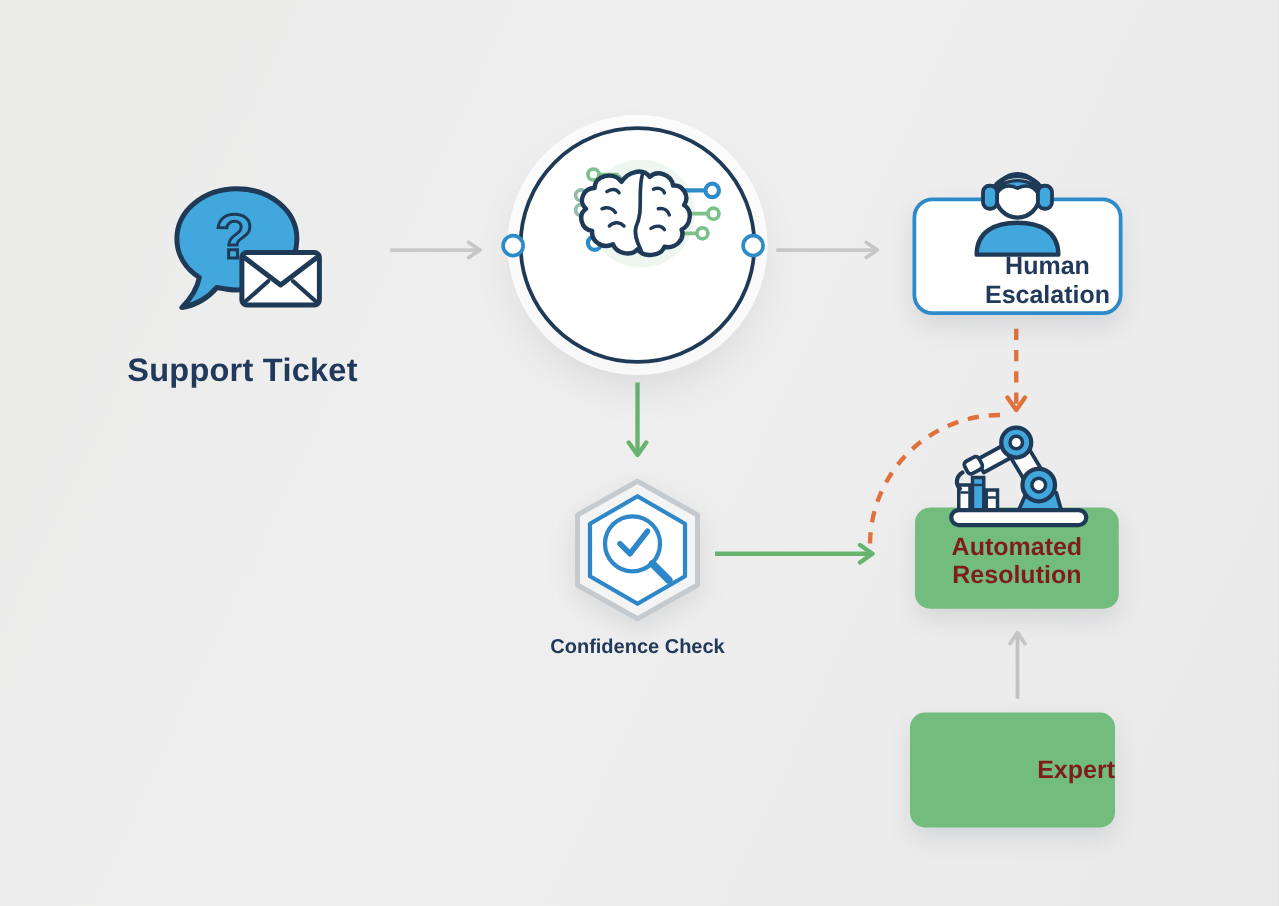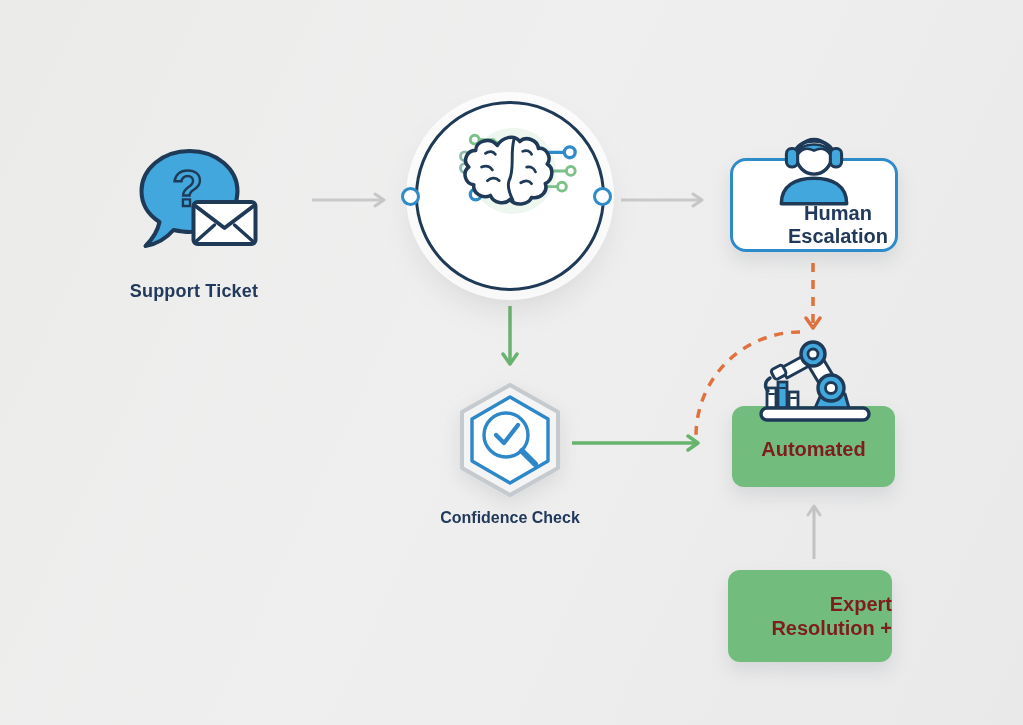--- a/index.html
+++ b/index.html
@@ -5,21 +5,21 @@
   html,body{margin:0;padding:0;background:#dfdfdf;}
   .canvas{
     position:relative;width:1023px;height:725px;overflow:hidden;
     background:linear-gradient(115deg,#ebebea 0%,#f0efef 45%,#e9e9ea 100%);
     font-family:"Liberation Sans",sans-serif;
   }
   .edges{position:absolute;left:0;top:0;width:1023px;height:725px;pointer-events:none;}
   .node-label{color:#21395b;font-weight:bold;text-align:center;}
   
   .support-icon{position:absolute;left:128px;top:144px;width:138px;height:112px;}
-  .support-label{position:absolute;left:94px;top:281px;width:200px;font-size:18px;letter-spacing:.2px;}
+  .support-label{position:absolute;left:94px;top:281px;width:200px;font-size:26px;letter-spacing:.2px;}
   
   .ai-circle{
     position:absolute;left:415px;top:101px;width:190px;height:190px;border-radius:50%;
     background:#ffffff;border:3px solid #1e3a57;box-sizing:border-box;
     box-shadow:0 0 0 9px rgba(255,255,255,.8),0 16px 32px rgba(110,120,130,.2);
   }
   .ai-brain{position:absolute;left:17px;top:16px;width:150px;height:98px;}
   .ai-label{position:absolute;left:0;bottom:30px;width:100%;font-size:27px;}
   .conn-dot{
     position:absolute;width:13px;height:13px;border-radius:50%;
@@ -147,20 +147,20 @@
     <rect x="17" y="29" width="13" height="11" rx="3" transform="rotate(-28 23 34)" fill="#ffffff" stroke="#1e3a57" stroke-width="3"></rect>
     <path d="M15,40 c-5,3 -6,9 -2,13" fill="none" stroke="#1e3a57" stroke-width="3.4" stroke-linecap="round"></path>
     <circle cx="76" cy="50" r="13" fill="#42a7dc" stroke="#1e3a57" stroke-width="3.4"></circle>
     <circle cx="76" cy="50" r="5.5" fill="#ffffff" stroke="#1e3a57" stroke-width="2.8"></circle>
     <circle cx="58" cy="16" r="12" fill="#42a7dc" stroke="#1e3a57" stroke-width="3.4"></circle>
     <circle cx="58" cy="16" r="5" fill="#ffffff" stroke="#1e3a57" stroke-width="2.8"></circle>
     <rect x="6" y="70" width="108" height="12" rx="6" fill="#ffffff" stroke="#1e3a57" stroke-width="3.4"></rect>
   </svg>
   <div class="card green-box auto-box">
     <div class="gl">Automated</div>
+    <div class="gl">Resolution</div>
   </div>
 
   <div class="card green-box expert-box">
     <div class="gl">Expert</div>
-    <div class="gl">Resolution +</div>
   </div>
 
 </div>
 
 </body></html>

